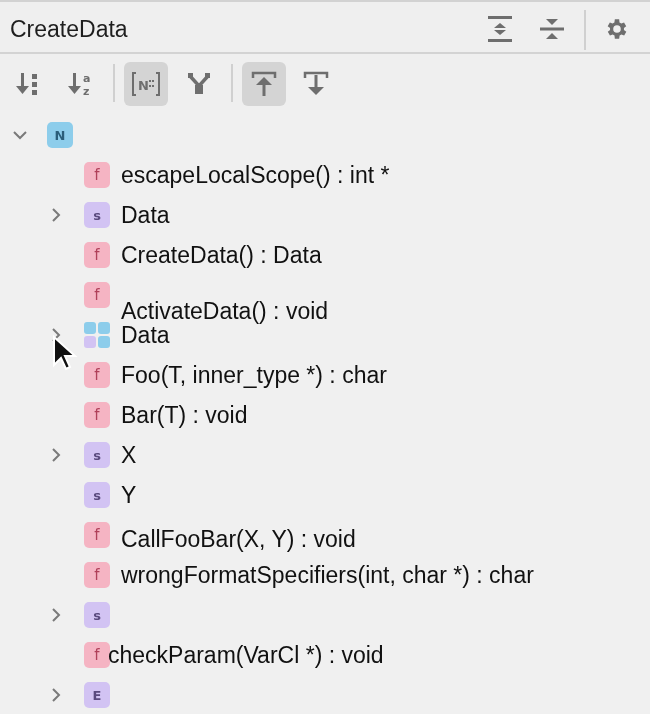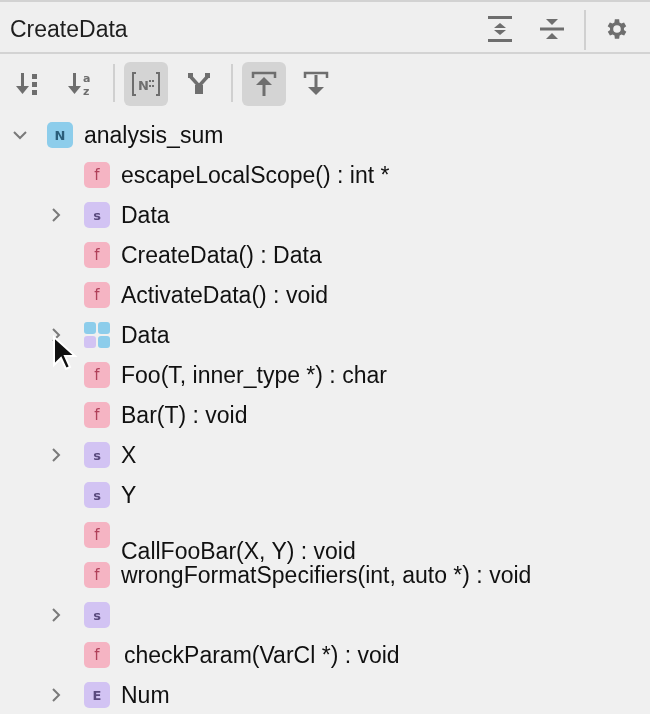--- a/index.html
+++ b/index.html
@@ -145,21 +145,20 @@
 
 <div class="tree">
 
   <div class="row" style="top:5px">
     <span class="chev" style="left:10px; top:10px">
       <svg width="16" height="16" viewBox="0 0 16 16">
           <path d="M2 5 L8 11 L14 5" stroke="#7a7a7a" stroke-width="2" fill="none"></path>
         </svg>
     </span>
     <span class="badge b-N" style="left:47px; top:7px">N</span>
-    <span class="label" style="left:84px; top:0">analysis_sum</span>
   </div>
 
   <div class="row" style="top:45px">
     <span class="badge b-f" style="left:84px; top:7px">f</span>
     <span class="label" style="left:121px; top:0">escapeLocalScope() : int *</span>
   </div>
 
   <div class="row" style="top:85px">
     <span class="chev" style="left:46px; top:10px">
       <svg width="16" height="16" viewBox="0 0 16 16">
@@ -170,21 +169,21 @@
     <span class="label" style="left:121px; top:0">Data</span>
   </div>
 
   <div class="row" style="top:125px">
     <span class="badge b-f" style="left:84px; top:7px">f</span>
     <span class="label" style="left:121px; top:0">CreateData() : Data</span>
   </div>
 
   <div class="row" style="top:165px">
     <span class="badge b-f" style="left:84px; top:7px">f</span>
-    <span class="label" style="left:121px; top:0">ActivateData() : void</span>
+    <span class="label" style="left:121px; top:16px">ActivateData() : void</span>
   </div>
 
   <div class="row" style="top:205px">
     <span class="chev" style="left:46px; top:10px">
       <svg width="16" height="16" viewBox="0 0 16 16">
           <path d="M5 2 L11 8 L5 14" stroke="#7a7a7a" stroke-width="2" fill="none"></path>
         </svg>
     </span>
     <span class="badge" style="left:84px; top:7px; padding:0">
       <svg width="26" height="26" viewBox="0 0 26 26">
@@ -217,48 +216,47 @@
     <span class="label" style="left:121px; top:0">X</span>
   </div>
 
   <div class="row" style="top:365px">
     <span class="badge b-s" style="left:84px; top:7px">s</span>
     <span class="label" style="left:121px; top:0">Y</span>
   </div>
 
   <div class="row" style="top:405px">
     <span class="badge b-f" style="left:84px; top:7px">f</span>
-    <span class="label" style="left:121px; top:16px">CallFooBar(X, Y) : void</span>
+    <span class="label" style="left:121px; top:4px">CallFooBar(X, Y) : void</span>
   </div>
 
   <div class="row" style="top:445px">
     <span class="badge b-f" style="left:84px; top:7px">f</span>
-    <span class="label" style="left:121px; top:0">wrongFormatSpecifiers(int, auto *) : void</span>
+    <span class="label" style="left:121px; top:0">wrongFormatSpecifiers(int, char *) : char</span>
   </div>
 
   <div class="row" style="top:485px">
     <span class="chev" style="left:46px; top:10px">
       <svg width="16" height="16" viewBox="0 0 16 16">
           <path d="M5 2 L11 8 L5 14" stroke="#7a7a7a" stroke-width="2" fill="none"></path>
         </svg>
     </span>
     <span class="badge b-s" style="left:84px; top:7px">s</span>
   </div>
 
   <div class="row" style="top:525px">
     <span class="badge b-f" style="left:84px; top:7px">f</span>
-    <span class="label" style="left:124px; top:0">checkParam(VarCl *) : void</span>
+    <span class="label" style="left:108px; top:0">checkParam(VarCl *) : void</span>
   </div>
 
   <div class="row" style="top:565px">
     <span class="chev" style="left:46px; top:10px">
       <svg width="16" height="16" viewBox="0 0 16 16">
           <path d="M5 2 L11 8 L5 14" stroke="#7a7a7a" stroke-width="2" fill="none"></path>
         </svg>
     </span>
     <span class="badge b-E" style="left:84px; top:7px">E</span>
-    <span class="label" style="left:121px; top:0">Num</span>
   </div>
 </div>
 
 <svg class="cursor" width="26" height="38" viewBox="0 0 26 38">
   <path d="M2 2 L2 30 L9 23 L14 34 L18 32 L13 21 L23 21 Z" fill="#111" stroke="#fff" stroke-width="2"></path>
 </svg>
 
 </body></html>

